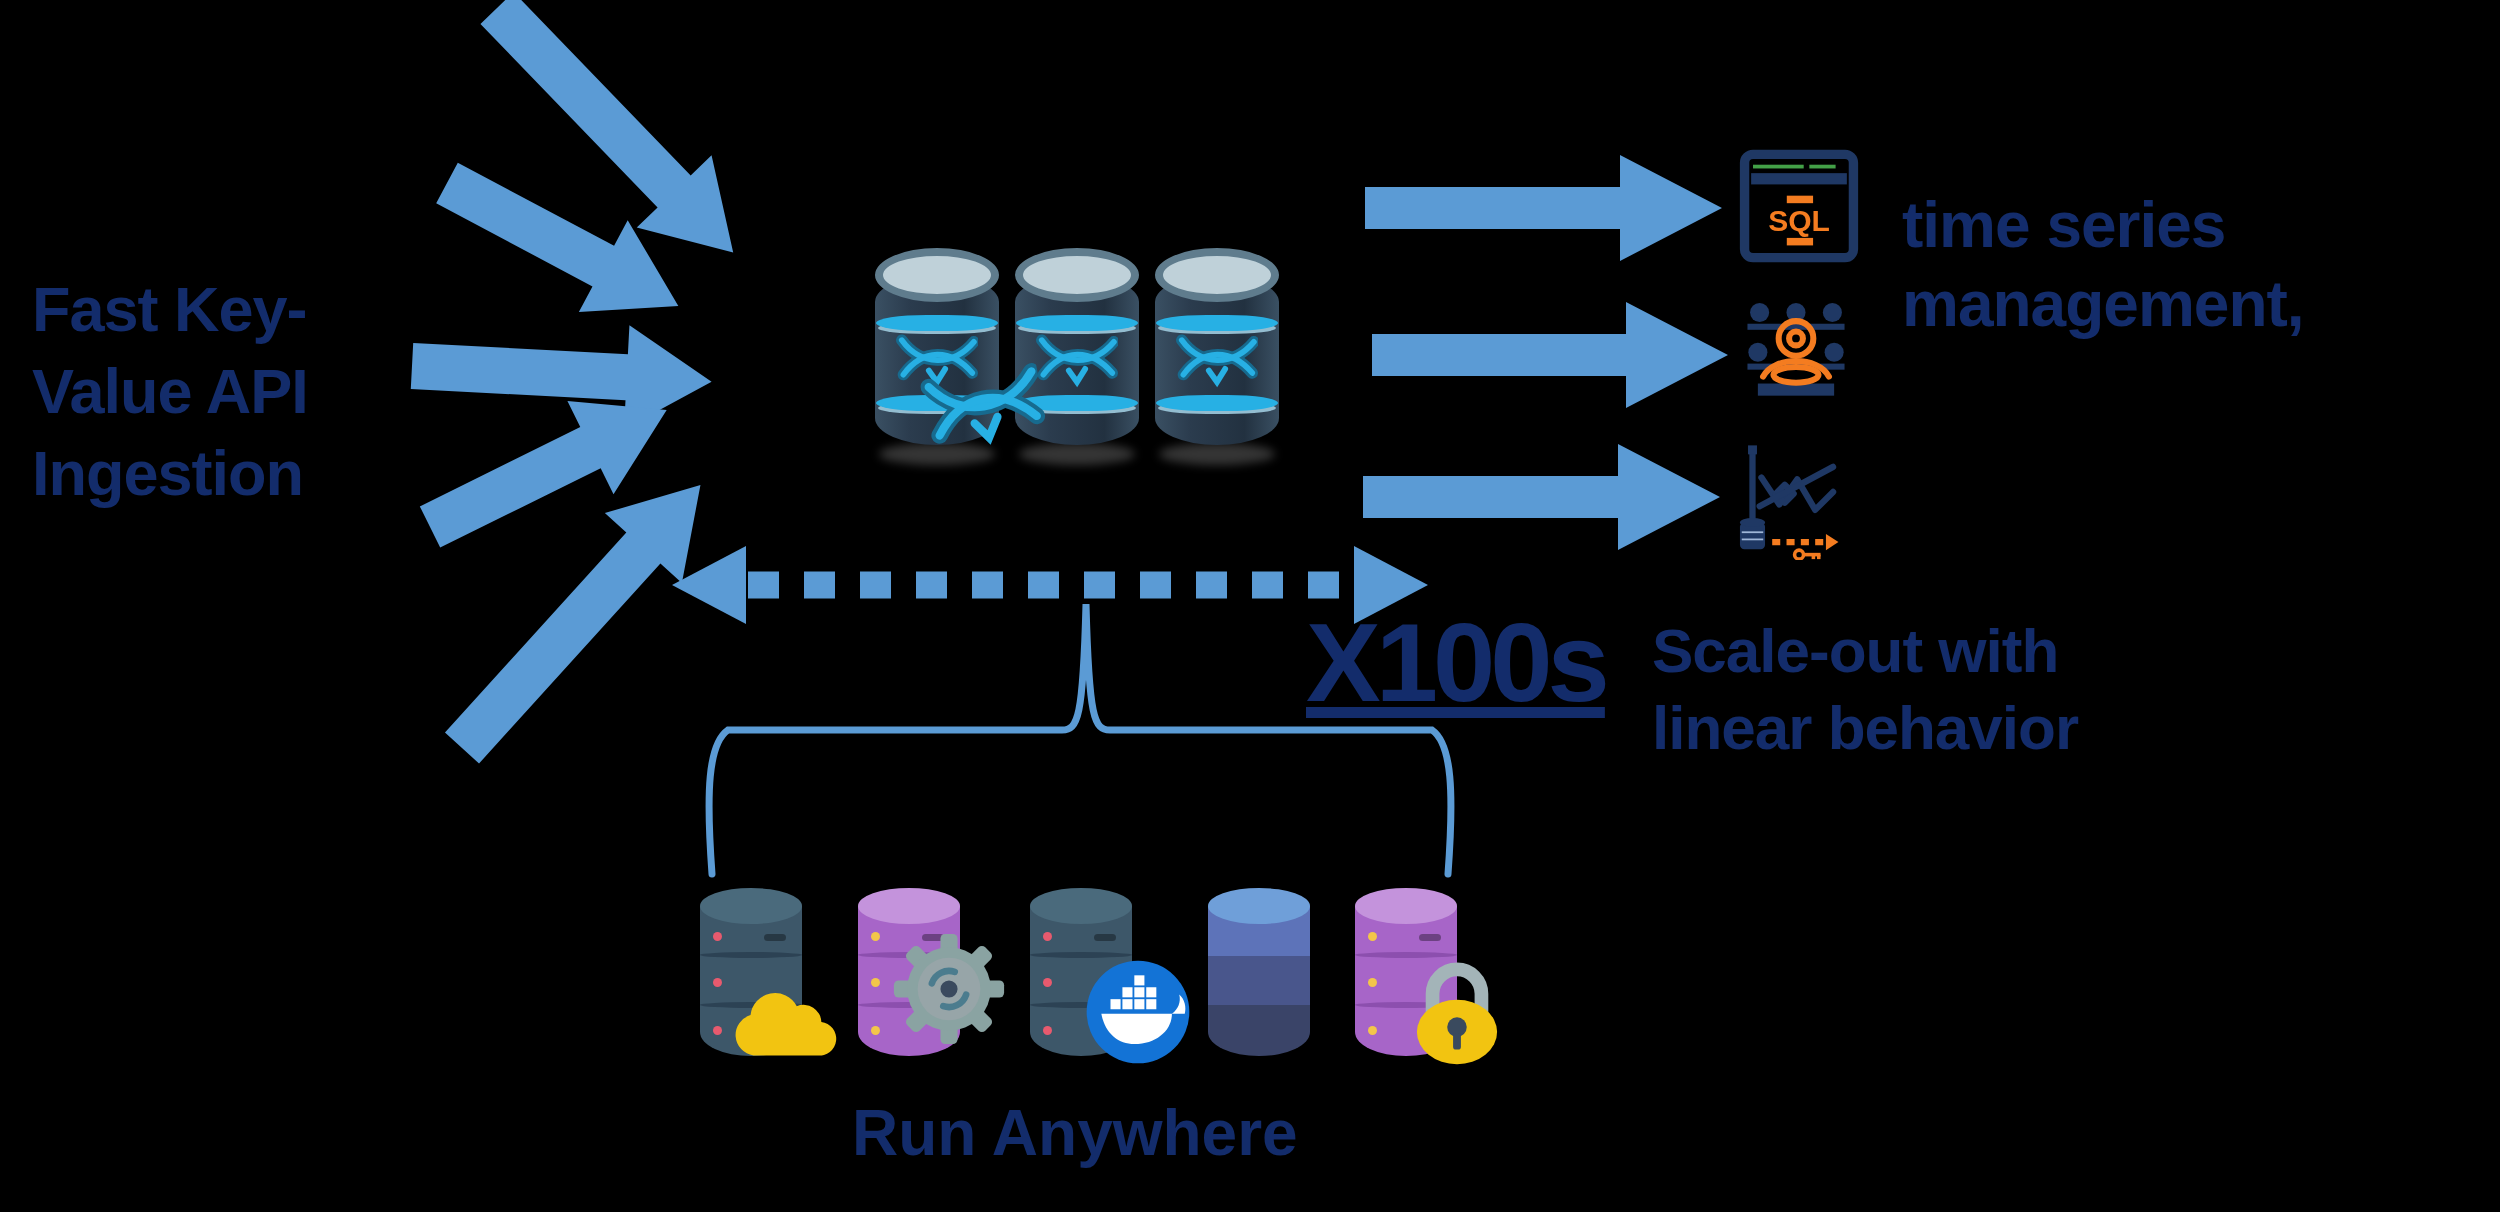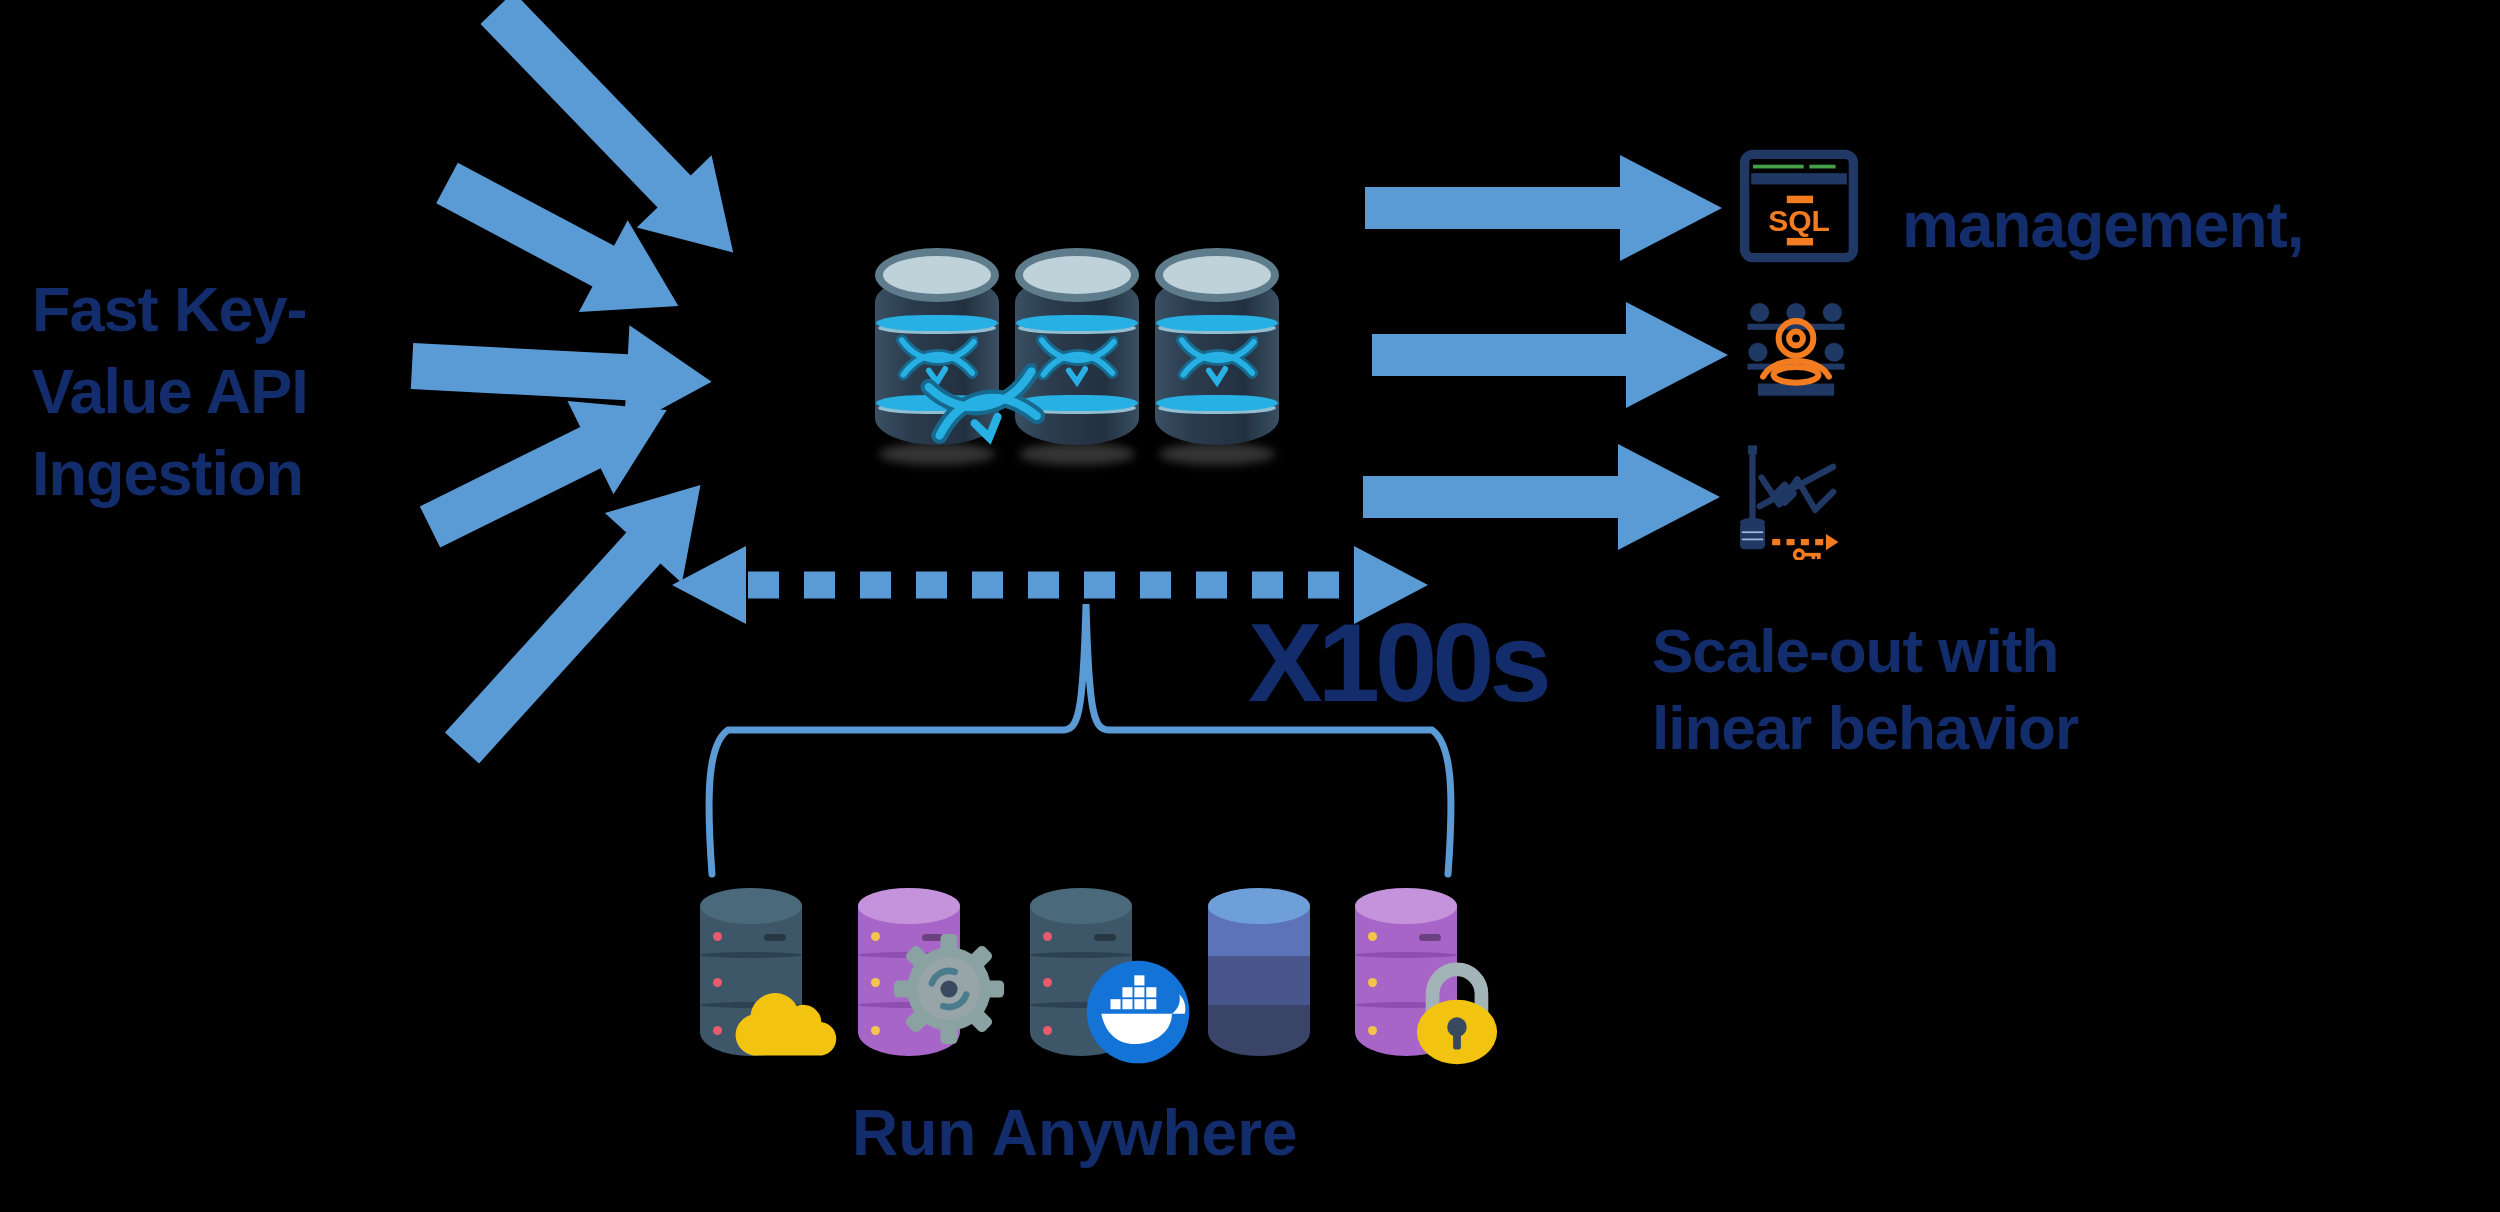--- a/index.html
+++ b/index.html
@@ -9,21 +9,21 @@
     font-family:"Liberation Sans", sans-serif;
   }
   svg.overlay{position:absolute;left:0;top:0;}
   .arrowfill{fill:var(--arrow_blue);}
   .dashline{stroke:var(--arrow_blue);stroke-width:27;stroke-dasharray:31 25;}
   .brace{stroke:var(--arrow_blue);stroke-width:7;fill:none;stroke-linecap:round;}
 
   .label{position:absolute;color:var(--text_navy);font-weight:700;}
   .ingest-label{left:32px;top:268px;font-size:63px;line-height:82px;letter-spacing:-1px;}
   .benefits-label{left:1902px;top:186px;font-size:64px;line-height:79px;letter-spacing:-1px;}
-  .mult-label{left:1248px;top:598px;font-size:112px;letter-spacing:-5px;}
+  .mult-label{left:1306px;top:598px;font-size:112px;letter-spacing:-5px;text-decoration:underline;}
   .scale-label{left:1652px;top:612px;font-size:62px;line-height:77px;letter-spacing:-1px;}
   .run-label{left:852px;top:1096px;font-size:64px;}
 
   
   .cyl{position:absolute;width:124px;height:215px;}
   .cyl-shadow{position:absolute;left:4px;bottom:-2px;width:116px;height:22px;border-radius:50%;
     background:#6a6a6a;opacity:.5;filter:blur(5px);z-index:0;}
   .cyl-body{position:absolute;left:0;top:27px;width:124px;height:170px;z-index:1;
     background:linear-gradient(90deg,#3a5063 0%,#2b3c4e 28%,#223140 72%,#3a5063 100%);
     border-radius:62px/27px;}
@@ -91,20 +91,21 @@
          C1089,718 1094,730 1110,730 L1432,730 C1452,744 1454,792 1448,874"></path>
   </svg>
 
   <div class="label ingest-label">
     <div>Fast Key-</div>
     <div>Value API</div>
     <div>Ingestion</div>
   </div>
 
   <div class="label benefits-label">
+    <div>time series</div>
     <div>management,</div>
   </div>
 
   <div class="label mult-label">X100s</div>
 
   <div class="label run-label">Run Anywhere</div>
 
   <div class="label scale-label">
     <div>Scale-out with</div>
     <div>linear behavior</div>

